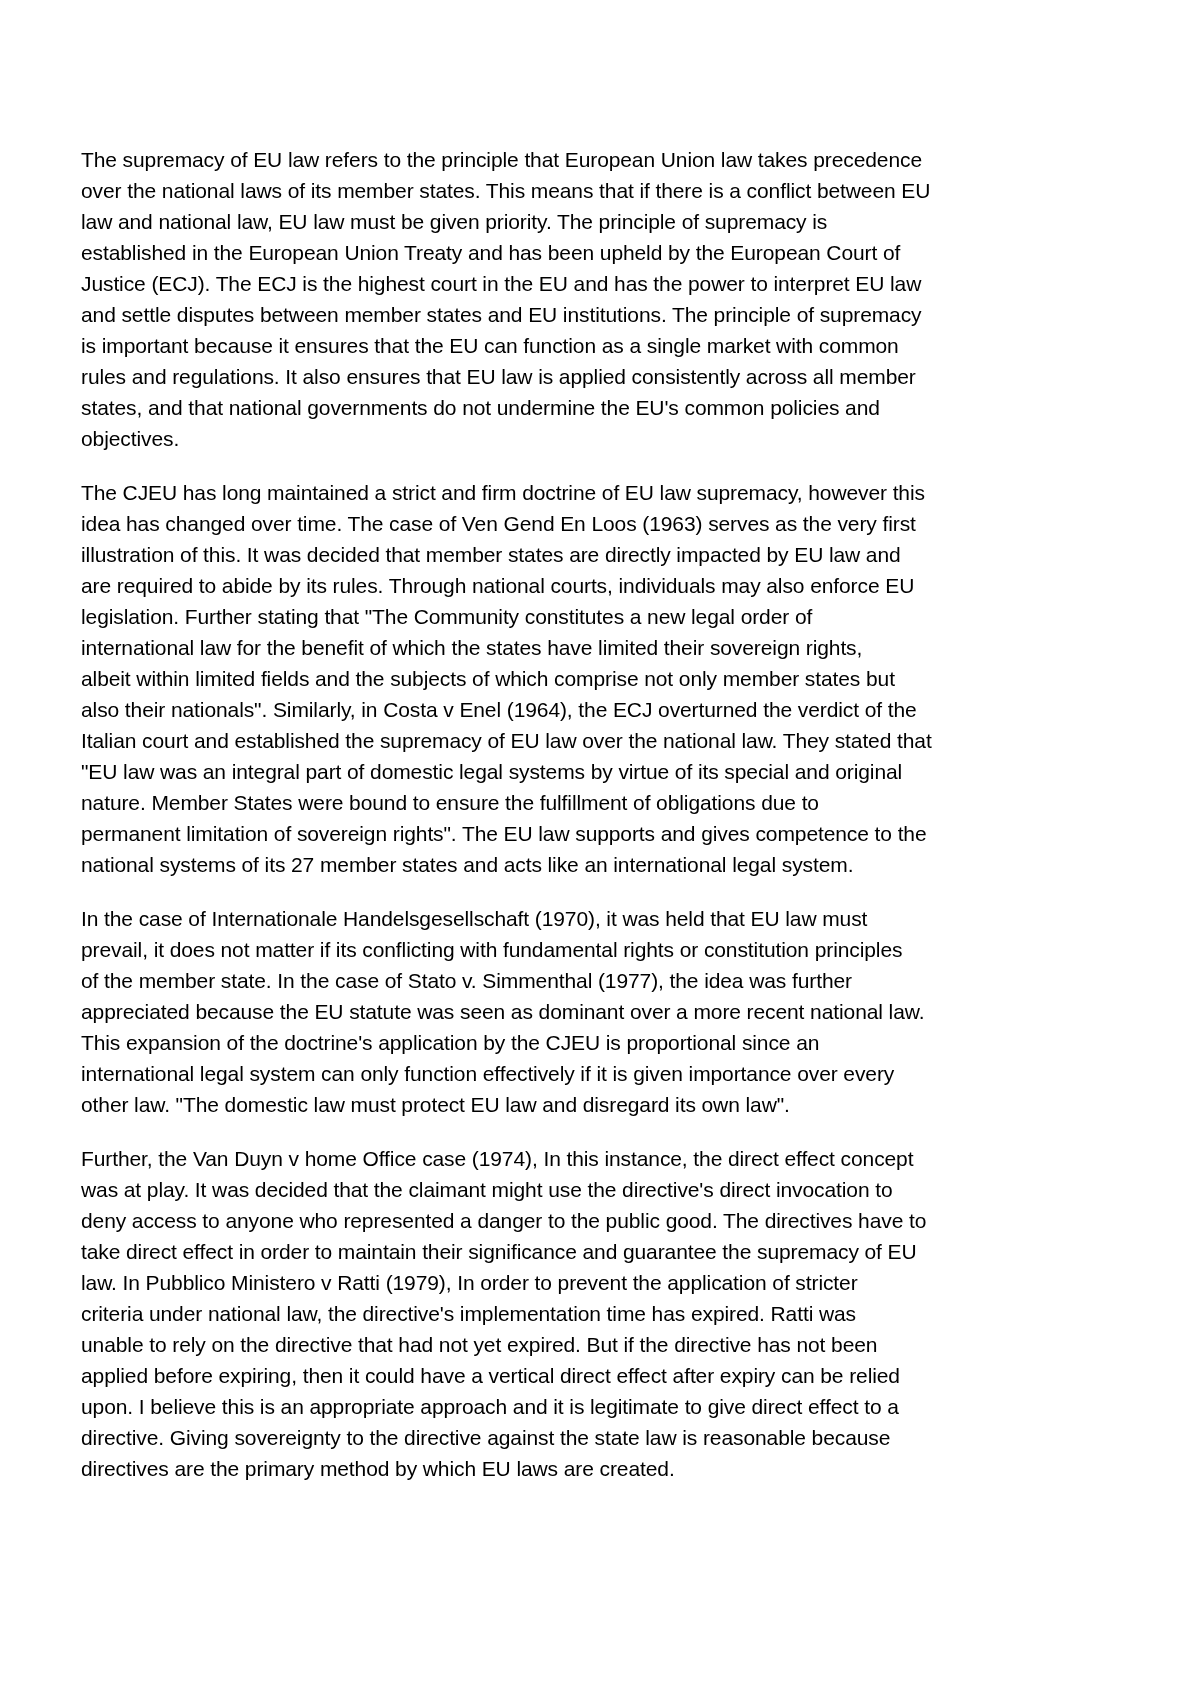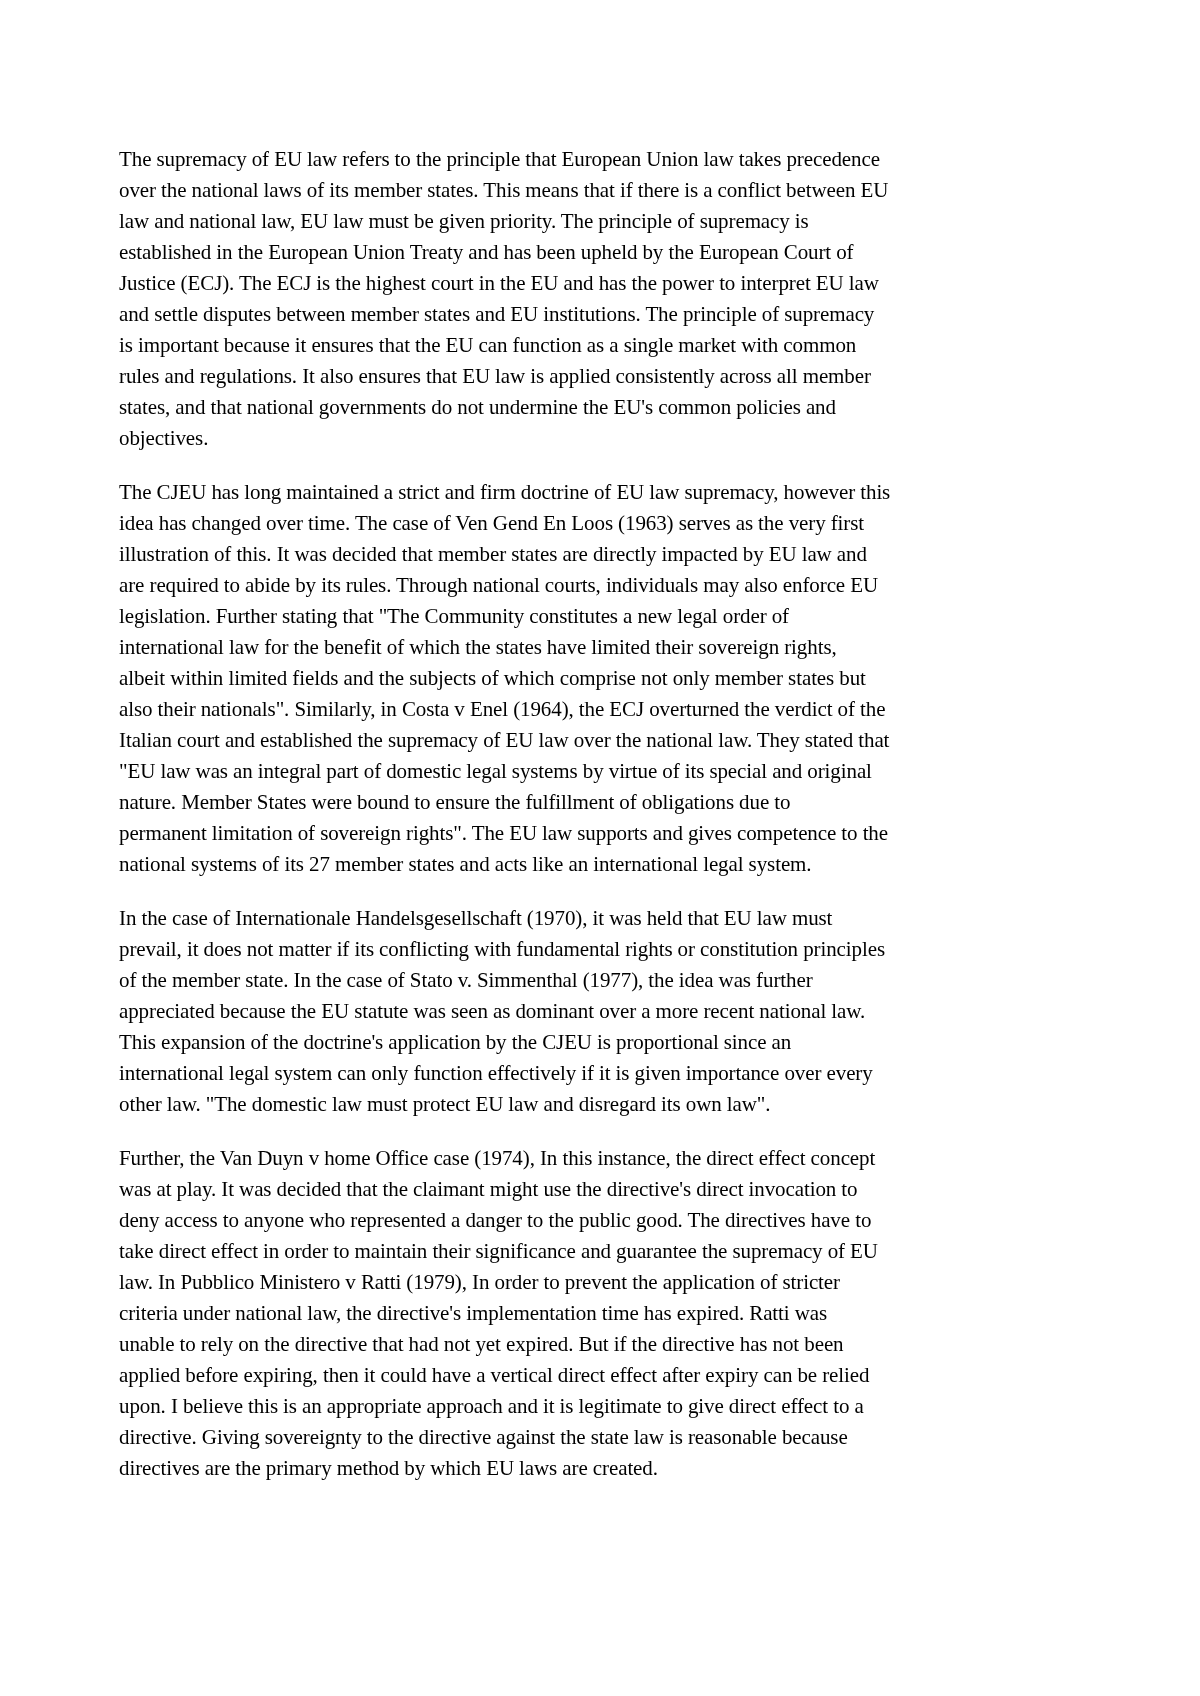--- a/index.html
+++ b/index.html
@@ -10,23 +10,22 @@
   body {
     width: 1200px;
     height: 1696px;
     overflow: hidden;
     font-family: "Liberation Sans", sans-serif;
   }
   .page {
     box-sizing: border-box;
     width: 1140px;
     height: 1696px;
-    padding: 144px 50px 0 119px;
+    padding: 144px 50px 0 81px;
     background: #ffffff;
-    font-family: Liberation Serif, serif;
   }
   .para {
     margin: 0 0 23px 0;
     font-size: 21px;
     line-height: 31px;
     color: #000000;
     letter-spacing: -0.1px;
     white-space: pre;           
     font-weight: 400;
   }

